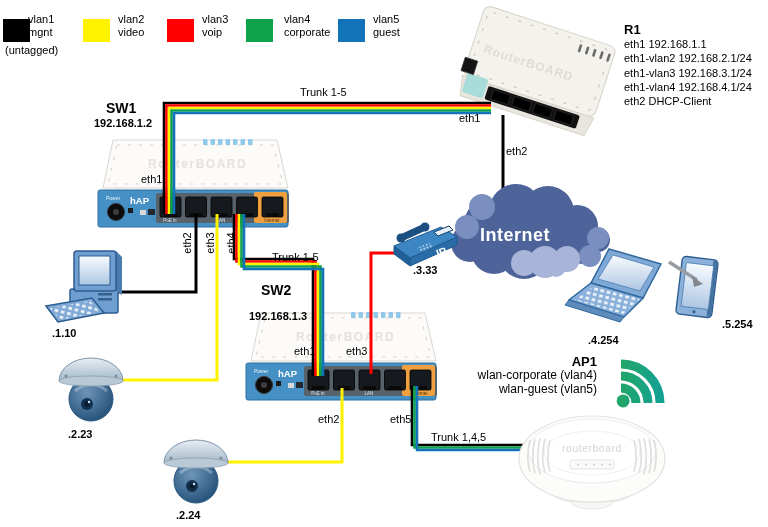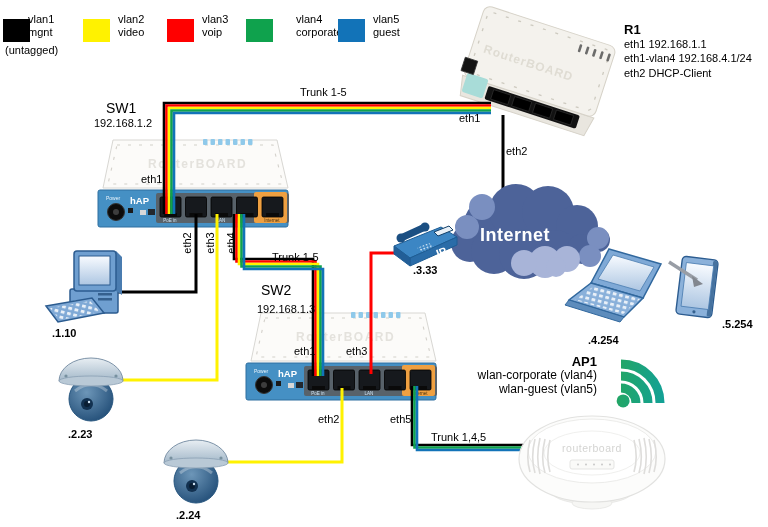--- a/index.html
+++ b/index.html
@@ -3,22 +3,22 @@
 <meta charset="utf-8">
 <style>
   html,body{margin:0;padding:0;background:#fff;}
   .stage{position:relative;width:768px;height:527px;background:#fff;overflow:hidden;
          font-family:"Liberation Sans",sans-serif;color:#000;}
   .stage svg{position:absolute;left:0;top:0;}
   .lbl{position:absolute;font-size:11px;white-space:nowrap;line-height:12px;}
   .b{font-weight:bold;}
   .vlabel{position:absolute;width:40px;text-align:center;font-size:11px;
           transform:rotate(-90deg);white-space:nowrap;}
-  .devname{position:absolute;font-size:14px;font-weight:normal;white-space:nowrap;}
-  .ip{position:absolute;font-size:11px;white-space:nowrap;}
+  .devname{position:absolute;font-size:14px;font-weight:bold;white-space:nowrap;}
+  .ip{position:absolute;font-size:11px;white-space:nowrap;font-weight:bold;}
   .legend-swatch{position:absolute;top:19px;width:27px;height:23px;}
   .legend-text{position:absolute;top:13px;font-size:11px;line-height:12.7px;white-space:nowrap;}
   .r1block{position:absolute;left:624px;top:2px;font-size:11px;line-height:14.3px;white-space:nowrap;}
   .r1block .t{font-size:13px;font-weight:bold;line-height:15px;margin-top:20px;}
   .apblock{position:absolute;left:420px;top:354px;width:177px;text-align:right;white-space:nowrap;}
   .apblock .t{font-size:13px;font-weight:bold;line-height:15px;}
   .apblock .i{font-size:11px;line-height:13px;}
   .apblock .w{font-size:12px;line-height:13.5px;}
 </style>
 </head>
@@ -337,49 +337,51 @@
         <div>video</div>
     </div>
 
     <div class="legend-swatch" style="left:167px;background:#ff0000;"></div>
     <div class="legend-text" style="left:202px;">
       <div>vlan3</div>
         <div>voip</div>
     </div>
 
     <div class="legend-swatch" style="left:246px;background:#0fa24d;"></div>
-    <div class="legend-text" style="left:296px;">
+    <div class="legend-text" style="left:284px;">
       <div>vlan4</div>
         <div>corporate</div>
     </div>
 
     <div class="legend-swatch" style="left:338px;background:#1273b8;"></div>
     <div class="legend-text" style="left:373px;">
       <div>vlan5</div>
         <div>guest</div>
     </div>
   </div>
 
   <div class="r1block">
     <div class="t">R1</div>
     <div>eth1 192.168.1.1</div>
+    <div>eth1-vlan2 192.168.2.1/24</div>
+    <div>eth1-vlan3 192.168.3.1/24</div>
     <div>eth1-vlan4 192.168.4.1/24</div>
     <div>eth2 DHCP-Client</div>
   </div>
 
   <div class="apblock">
     <div class="t">AP1</div>
     <div class="w">wlan-corporate (vlan4)</div>
     <div class="w">wlan-guest (vlan5)</div>
   </div>
 
   <div class="devname" style="left:106px;top:100px;">SW1</div>
   <div class="ip" style="left:94px;top:117px;">192.168.1.2</div>
   <div class="devname" style="left:261px;top:282px;">SW2</div>
-  <div class="ip" style="left:249px;top:303px;margin-left:8px;">192.168.1.3</div>
+  <div class="ip" style="left:249px;top:310px;">192.168.1.3</div>
 
   <div class="lbl" style="left:300px;top:86px;">Trunk 1-5</div>
   <div class="lbl" style="left:459px;top:112px;">eth1</div>
   <div class="lbl" style="left:506px;top:145px;">eth2</div>
   <div class="lbl" style="left:141px;top:173px;">eth1</div>
   <div class="vlabel" style="left:167px;top:237px;">eth2</div>
   <div class="vlabel" style="left:190px;top:237px;">eth3</div>
   <div class="vlabel" style="left:211px;top:237px;">eth4</div>
   <div class="lbl" style="left:272px;top:251px;">Trunk 1-5</div>
   <div class="lbl" style="left:294px;top:345px;">eth1</div>

